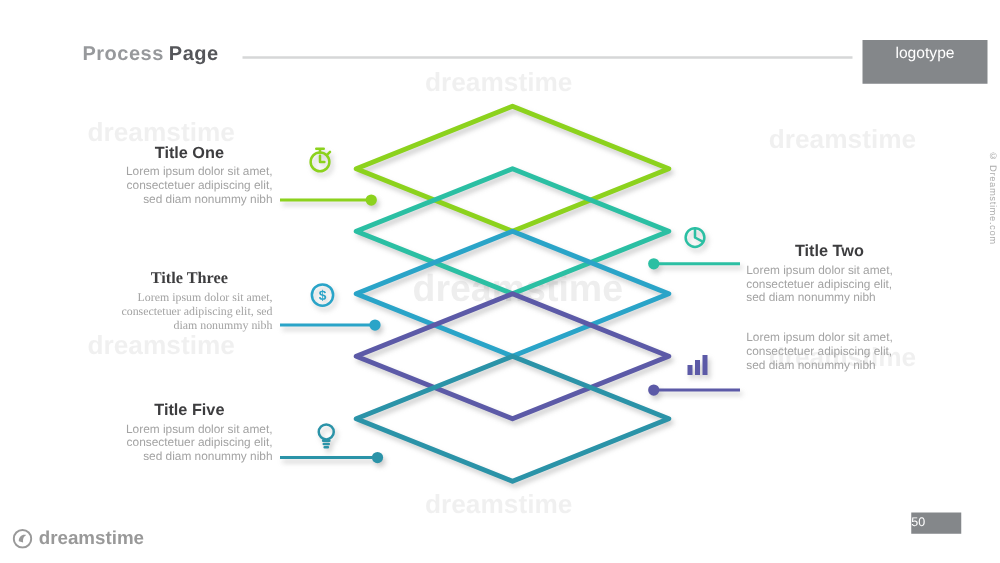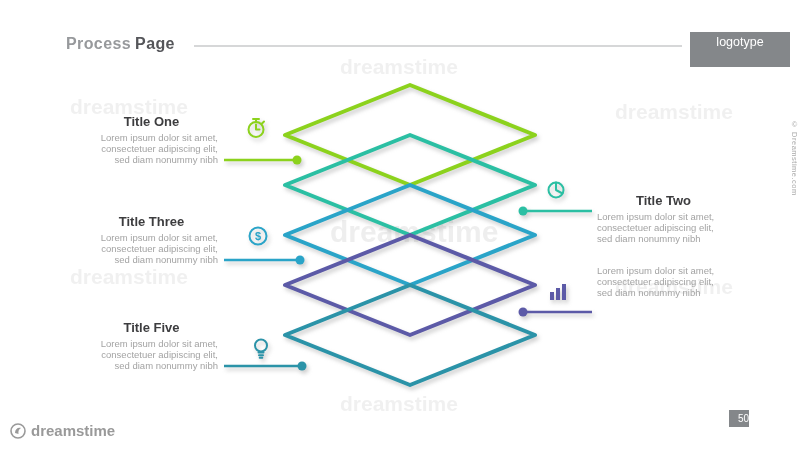--- a/index.html
+++ b/index.html
@@ -22,22 +22,22 @@
   .block .title{font-size:13px;font-weight:bold;color:#3d3d3f;margin:0 0 4px 0;text-align:center;}
   .block .body{font-size:9.5px;line-height:10.8px;color:#a3a3a3;}
   .block.left{text-align:right;}
   .block.right{text-align:left;}
 
   
   svg.diagram{position:absolute;left:0;top:0;}
   .shadowed{filter:drop-shadow(2px 3px 2px rgba(110,110,110,.35));}
 
   
-  .pagenum{position:absolute;left:729px;top:410px;width:20px;height:17px;background:#84878a;
-    color:#fff;font-size:10px;text-align:right;line-height:17px;}
+  .pagenum{position:absolute;left:729px;top:410px;width:40px;height:17px;background:#84878a;
+    color:#fff;font-size:10px;text-align:left;line-height:17px;}
 
   
   .wm{position:absolute;color:#8a8a8a;opacity:.12;font-size:21px;font-weight:bold;pointer-events:none;}
   .wm-big{font-size:30px;opacity:.14;}
   .brand{position:absolute;left:10px;top:422px;display:flex;align-items:center;gap:5px;
     color:#8f8f8f;opacity:.9;font-size:15px;font-weight:bold;}
   .side-text{position:absolute;right:1px;top:120px;height:230px;writing-mode:vertical-rl;
     font-size:7.5px;color:#aaaaaa;letter-spacing:.5px;}
 </style>
 </head>
@@ -114,21 +114,21 @@
   <div class="block left" style="left:85px;top:114px;">
     <div class="title">Title One</div>
     <div class="body">Lorem ipsum dolor sit amet, consectetuer adipiscing elit, sed diam nonummy nibh</div>
   </div>
 
   <div class="block right" style="left:597px;top:175px;margin-top:18px;">
     <div class="title">Title Two</div>
     <div class="body">Lorem ipsum dolor sit amet, consectetuer adipiscing elit, sed diam nonummy nibh</div>
   </div>
 
-  <div class="block left" style="left:85px;top:214px;">
+  <div class="block left" style="left:85px;top:214px;font-family:Liberation Serif, serif;">
     <div class="title">Title Three</div>
     <div class="body">Lorem ipsum dolor sit amet, consectetuer adipiscing elit, sed diam nonummy nibh</div>
   </div>
 
   <div class="block right" style="left:597px;top:266px;">
     <div class="body">Lorem ipsum dolor sit amet, consectetuer adipiscing elit, sed diam nonummy nibh</div>
   </div>
 
   <div class="block left" style="left:85px;top:320px;">
     <div class="title">Title Five</div>

